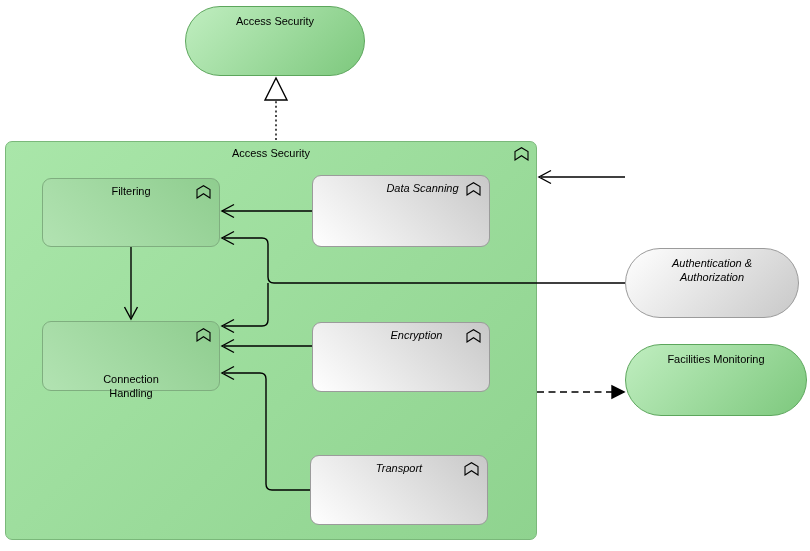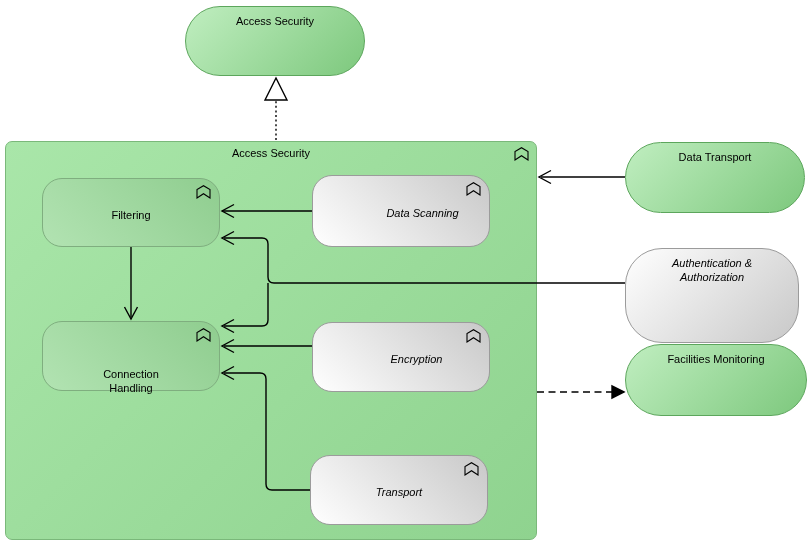--- a/index.html
+++ b/index.html
@@ -16,24 +16,23 @@
   
   .container-box {
     border:1.5px solid var(--container-border);
     border-radius:7px;
     background:linear-gradient(135deg, var(--container-light), var(--container-dark));
     padding-top:5px;
   }
   
   .fn-box {
     border:1px solid var(--green-box-border);
-    border-radius:20px;
+    border-radius:9px;
     background:linear-gradient(45deg, var(--green-box-light), var(--green-box-dark));
     padding-top:6px;
-    align-items:center;
   }
   .fn-box.gray {
     border-color:var(--gray-border);
     background:linear-gradient(45deg, var(--gray-light), var(--gray-dark));
     font-style:italic;
   }
   
   .capsule {
     border:1.5px solid var(--green-border);
     border-radius:37px;
@@ -107,25 +106,22 @@
 
   <div class="node fn-box gray" style="left:310px; top:455px; width:178px; height:70px;" data-interactable="true">
     <span class="label" data-interactable="false">Transport</span>
     <span class="fn-icon" data-interactable="false">
       <svg width="15" height="14" viewBox="0 0 15 14">
           <path d="M1 13 L1 4.6 L7.5 0.7 L14 4.6 L14 13 L7.5 8.7 Z" fill="none" stroke="#000" stroke-width="1.1"></path>
         </svg>
     </span>
   </div>
 
-  <div class="node capsule" style="left:625px; top:142px; width:180px; height:71px;" data-interactable="true">
-    <span class="label" data-interactable="false">Data Transport</span>
-  </div>
 
-  <div class="node capsule gray" style="left:625px; top:248px; width:174px; height:95px;" data-interactable="true">
+  <div class="node capsule gray" style="left:625px; top:248px; width:174px; height:70px;" data-interactable="true">
     <span class="label" style="width:145px;" data-interactable="false">Authentication &amp; Authorization</span>
   </div>
 
   <div class="node capsule" style="left:625px; top:344px; width:182px; height:72px;" data-interactable="true">
     <span class="label" data-interactable="false">Facilities Monitoring</span>
   </div>
 
   <svg class="wires" width="810" height="551" viewBox="0 0 810 551" data-interactable="false">
     <g stroke="#000" stroke-width="1.4" fill="none">
 

